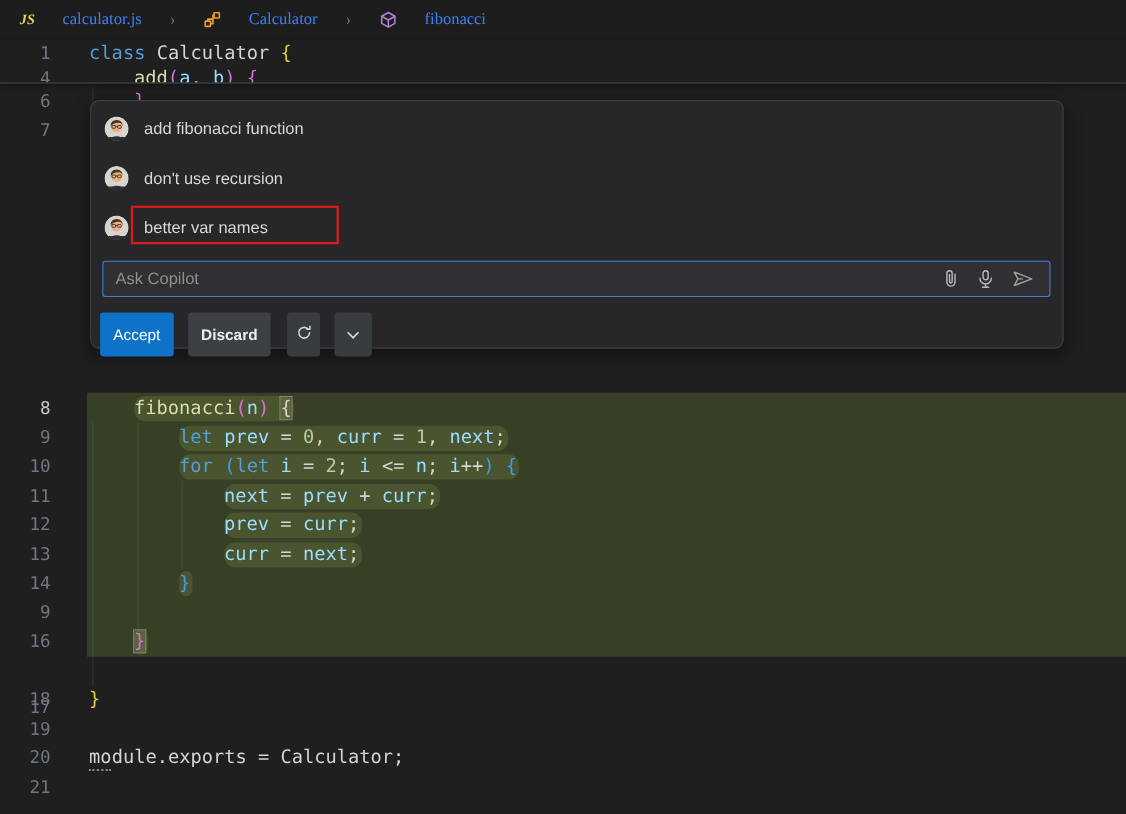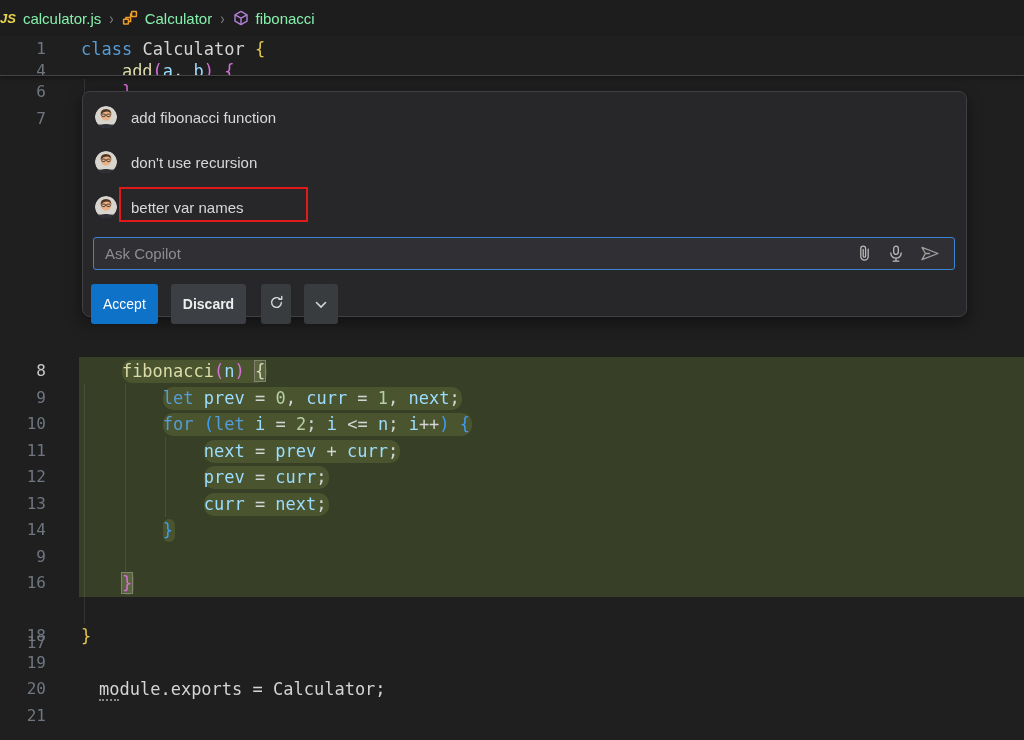--- a/index.html
+++ b/index.html
@@ -1,22 +1,22 @@
 <!DOCTYPE html>
 <html><head>
 <meta charset="utf-8">
 <style>
   html,body{margin:0;padding:0;width:1024px;height:740px;background:#1e1e1e;overflow:hidden;
     font-family:"Liberation Sans",sans-serif;-webkit-font-smoothing:antialiased;}
   .mono{font-family:"DejaVu Sans Mono",monospace;}
 
   
   #topbar{position:absolute;left:0;top:0;width:1024px;height:36px;background:#1d1d1d;
-    display:flex;align-items:center;box-sizing:border-box;gap:7px;}
-  #topbar .crumb{color:#86efac;font-size:15px;}
+    display:flex;align-items:center;padding-left:18px;box-sizing:border-box;gap:25px;font-family:Liberation Serif, serif;}
+  #topbar .crumb{color:#3b82f6;font-size:15px;}
   #topbar .sep{color:#7d7d7d;font-size:13px;padding:0 1px;transform:scaleY(1.25);}
   .js-badge{color:#e8d44d;font-weight:700;font-style:italic;font-size:13px;letter-spacing:0;}
 
   
   #editor{position:absolute;left:0;top:36px;width:1024px;height:704px;background:#1f1f1f;}
   .code-line{position:absolute;left:0;width:1024px;height:27px;line-height:26.5px;font-size:17px;color:#d4d4d4;}
   .code-line .num{position:absolute;left:0;top:0;width:46px;text-align:right;color:#6f7680;font-size:16px;}
   .code-line .num.active{color:#c8c8c8;}
   .code-line .src{position:absolute;left:81px;top:0;white-space:pre;}
   .tok-kw{color:#569cd6;} .tok-fn{color:#dcdcaa;} .tok-va{color:#9cdcfe;}
@@ -145,21 +145,21 @@
       <div class="code-line mono" style="top: 587px;">
         <span class="num">18</span>
         <span class="src" style="margin-left:0px"><span class="tok-b1">}</span></span>
       </div>
       <div class="code-line mono" style="top: 613.5px;">
         <span class="num">19</span>
         <span class="src" style="margin-left:0px"></span>
       </div>
       <div class="code-line mono" style="top: 640px;">
         <span class="num">20</span>
-        <span class="src" style="margin-left:18px"><span class="tok-dot">mo</span><span class="tok-pl">dule.exports = Calculator;</span></span>
+        <span class="src" style="margin-left:0px"><span class="tok-dot">mo</span><span class="tok-pl">dule.exports = Calculator;</span></span>
       </div>
       <div class="code-line mono" style="top: 666.5px;">
         <span class="num">21</span>
         <span class="src" style="margin-left:0px"></span>
       </div>
     </div>
 
   <div id="sticky">
       <div class="srow mono r1">
         <span class="num">1</span>

